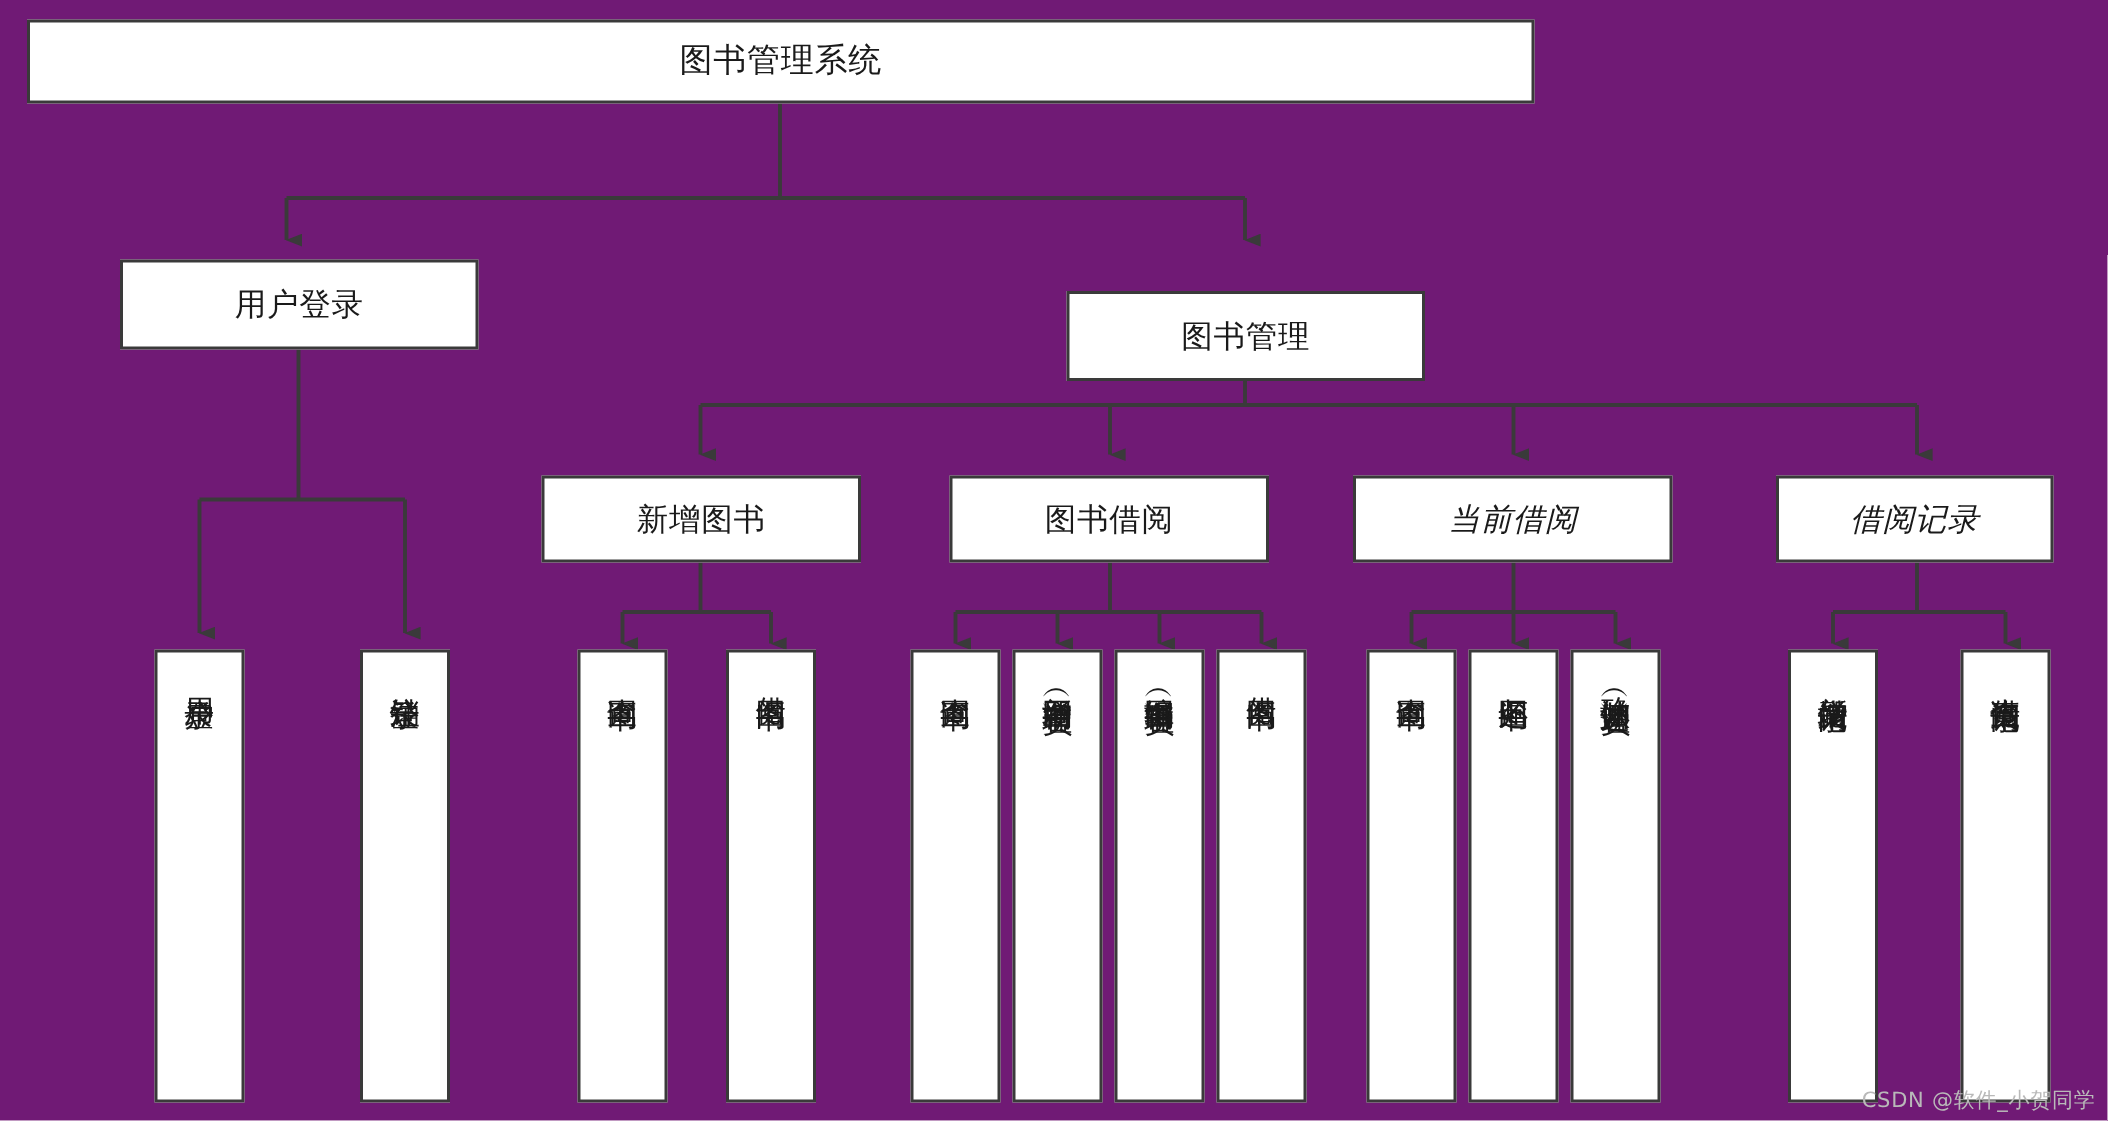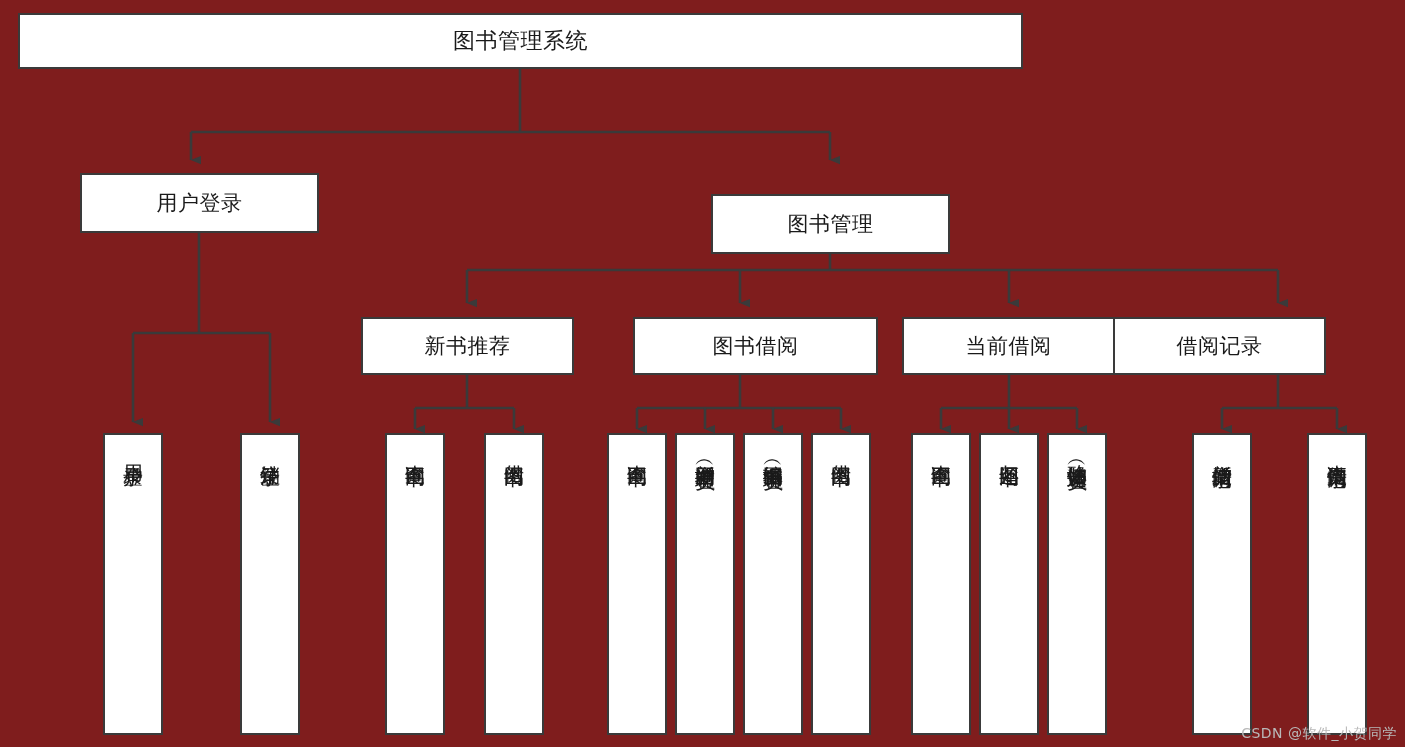--- a/index.html
+++ b/index.html
@@ -8,21 +8,21 @@
     padding: 0;
     background: #ffffff;
   }
   body {
     font-family: "DejaVu Sans", "Liberation Sans", sans-serif;
   }
   #canvas {
     position: relative;
     width: 1405px;
     height: 747px;
-    background: #7f1d1d;
+    background: #701a75;
     overflow: hidden;
   }
   #edges {
     position: absolute;
     left: 0;
     top: 0;
     width: 1405px;
     height: 747px;
     pointer-events: none;
   }
@@ -132,29 +132,29 @@
   </div>
 
   <div class="node h" style="left:80px; top:173px; width:239px; height:60px;">
     <span class="lbl">用户登录</span>
   </div>
   <div class="node h" style="left:711px; top:173px; width:239px; height:60px;margin-top:21px;">
     <span class="lbl">图书管理</span>
   </div>
 
   <div class="node h" style="left:361px; top:317px; width:213px; height:58px;">
-    <span class="lbl">新书推荐</span>
-  </div>
-  <div class="node h" style="left:633px; top:317px; width:245px; height:58px;">
+    <span class="lbl">新增图书</span>
+  </div>
+  <div class="node h" style="left:633px; top:317px; width:213px; height:58px;">
     <span class="lbl">图书借阅</span>
   </div>
-  <div class="node h" style="left:902px; top:317px; width:213px; height:58px;">
+  <div class="node h" style="left:902px; top:317px; width:213px; height:58px;font-style:italic;">
     <span class="lbl">当前借阅</span>
   </div>
-  <div class="node h" style="left:1113px; top:317px; width:213px; height:58px;">
+  <div class="node h" style="left:1184px; top:317px; width:185px; height:58px;font-style:italic;">
     <span class="lbl">借阅记录</span>
   </div>
 
   <div class="node v" style="left:103px; top:433px; width:60px; height:302px;">
     <span class="lbl">用户登录</span>
   </div>
   <div class="node v" style="left:240px; top:433px; width:60px; height:302px;">
     <span class="lbl">注销登录</span>
   </div>
 

